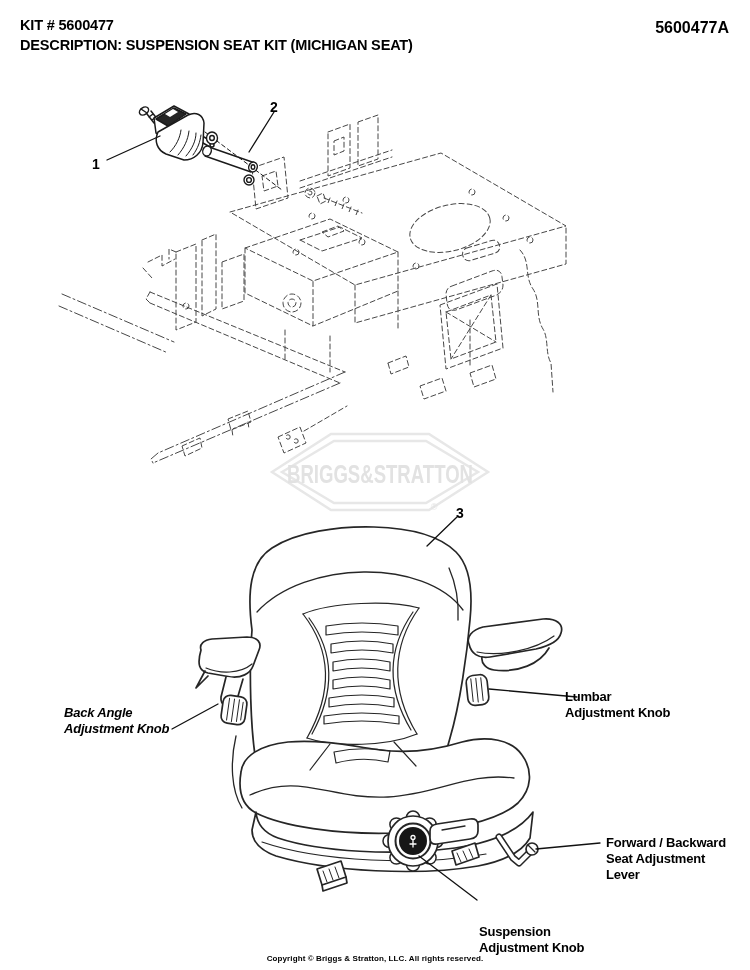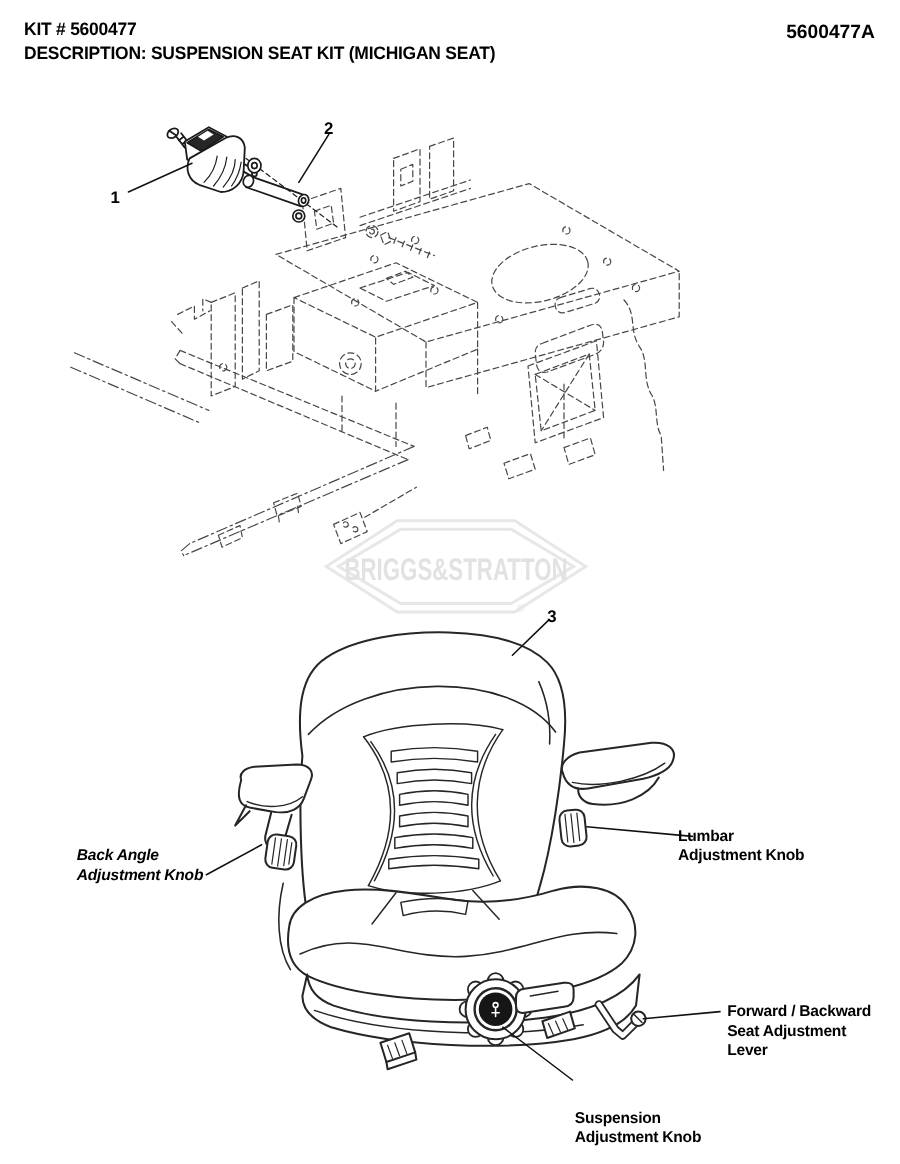--- a/index.html
+++ b/index.html
@@ -257,13 +257,14 @@
   <div id="label-forward" class="callout">
     <div>Forward / Backward</div>
     <div>Seat Adjustment</div>
     <div>Lever</div>
   </div>
   <div id="label-suspension" class="callout">
     <div>Suspension</div>
     <div>Adjustment Knob</div>
   </div>
 
+  <div id="copyright">Copyright © Briggs &amp; Stratton, LLC. All rights reserved.</div>
 </div>
 
 </body></html>

